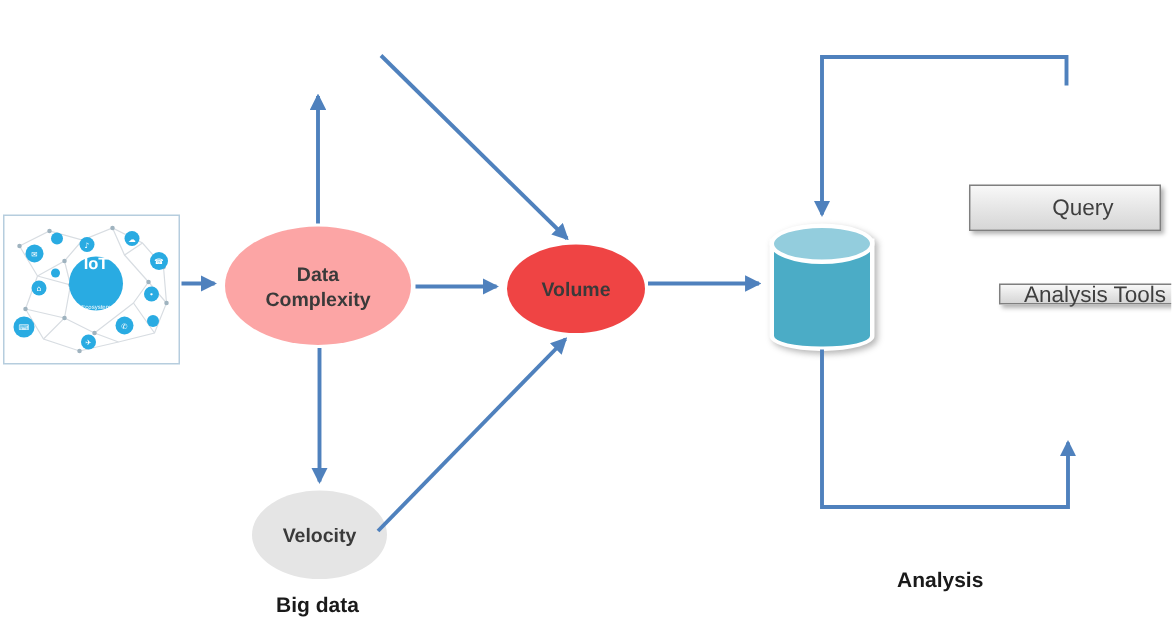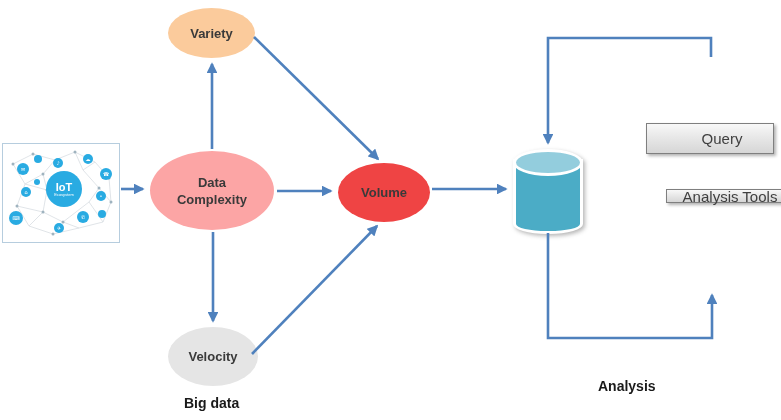--- a/index.html
+++ b/index.html
@@ -12,21 +12,21 @@
 
   
   .iot-panel{
     position:absolute;left:2px;top:143px;width:118px;height:100px;
     background:#ffffff;border:1.5px solid #b6cdde;box-sizing:border-box;z-index:2;
   }
   .iot-panel svg{position:absolute;left:0;top:0;}
   .iot-center{
     position:absolute;left:43px;top:27px;width:36px;height:36px;border-radius:50%;
     background:#29abe2;color:#fff;display:flex;flex-direction:column;
-    align-items:center;justify-content:center;z-index:3;
+    align-items:center;justify-content:space-between;z-index:3;
   }
   .iot-center .t1{font-size:11px;font-weight:bold;line-height:10px;}
   .iot-center .t2{font-size:4px;line-height:5px;}
 
   
   .node{
     position:absolute;border-radius:50%;display:flex;align-items:center;justify-content:center;
     text-align:center;font-weight:bold;color:#3a3a3a;z-index:2;
   }
   .node-variety{left:168px;top:8px;width:87px;height:50px;background:#fbcb9c;font-size:13px;}
@@ -119,23 +119,20 @@
           <text x="56" y="86">✈</text>
           <text x="98" y="54">•</text>
       </g>
     </svg>
     <div class="iot-center">
       <span class="t1">IoT</span>
       <span class="t2">Ecosystem</span>
     </div>
   </div>
 
-  <div class="node node-variety">
-    <span class="lbl">Variety</span>
-  </div>
   <div class="node node-dc">
     <span class="lbl">Data Complexity</span>
   </div>
   <div class="node node-velocity">
     <span class="lbl">Velocity</span>
   </div>
   <div class="node node-volume">
     <span class="lbl">Volume</span>
   </div>
 

